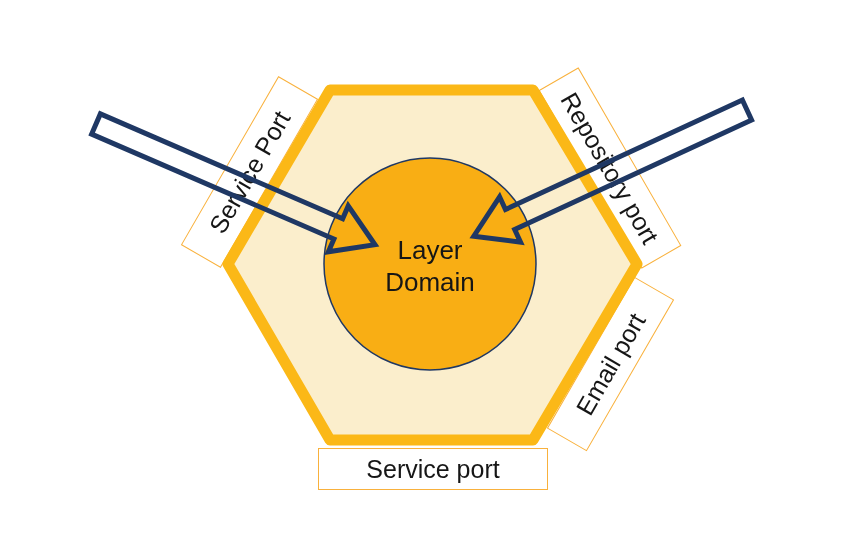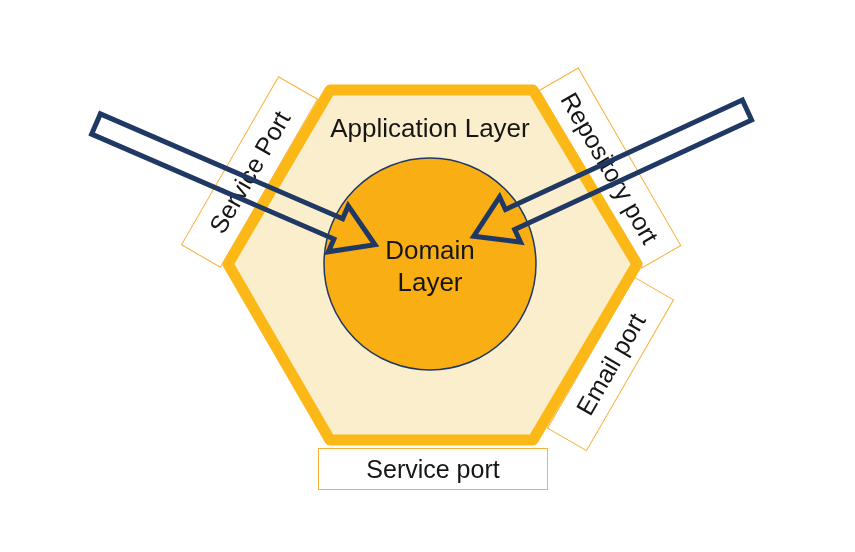--- a/index.html
+++ b/index.html
@@ -59,24 +59,23 @@
   </div>
   <div class="port-label port-logging">
     <span>Service port</span>
   </div>
 
   <svg class="shapes-svg" width="855" height="552" viewBox="0 0 855 552">
     <polygon points="228,264 330,90 533,90 637,264 533,440 330,440" fill="#FBEECC" stroke="#FBB817" stroke-width="11" stroke-linejoin="round"></polygon>
     <circle cx="430" cy="264" r="106" fill="#F9AE14" stroke="#1F3864" stroke-width="1.5"></circle>
   </svg>
 
-  <div class="layer-text app-layer-text">Application Layer</div>
   <div class="layer-text domain-layer-text">
+    <div>Layer</div>
     <div>Domain</div>
-    <div>Layer</div>
   </div>
 
   <svg class="arrows-svg" width="855" height="552" viewBox="0 0 855 552">
     <path d="M 0,-11 L 264,-11 L 264,-25 L 304,0 L 264,25 L 264,11 L 0,11 Z" transform="translate(96,124) rotate(23.4)" fill="none" stroke="#1F3864" stroke-width="5"></path>
     <path d="M 0,-11 L 261,-11 L 261,-25 L 301,0 L 261,25 L 261,11 L 0,11 Z" transform="translate(747,110) rotate(155.2)" fill="none" stroke="#1F3864" stroke-width="5"></path>
   </svg>
 
 </div>
 
 </body></html>

